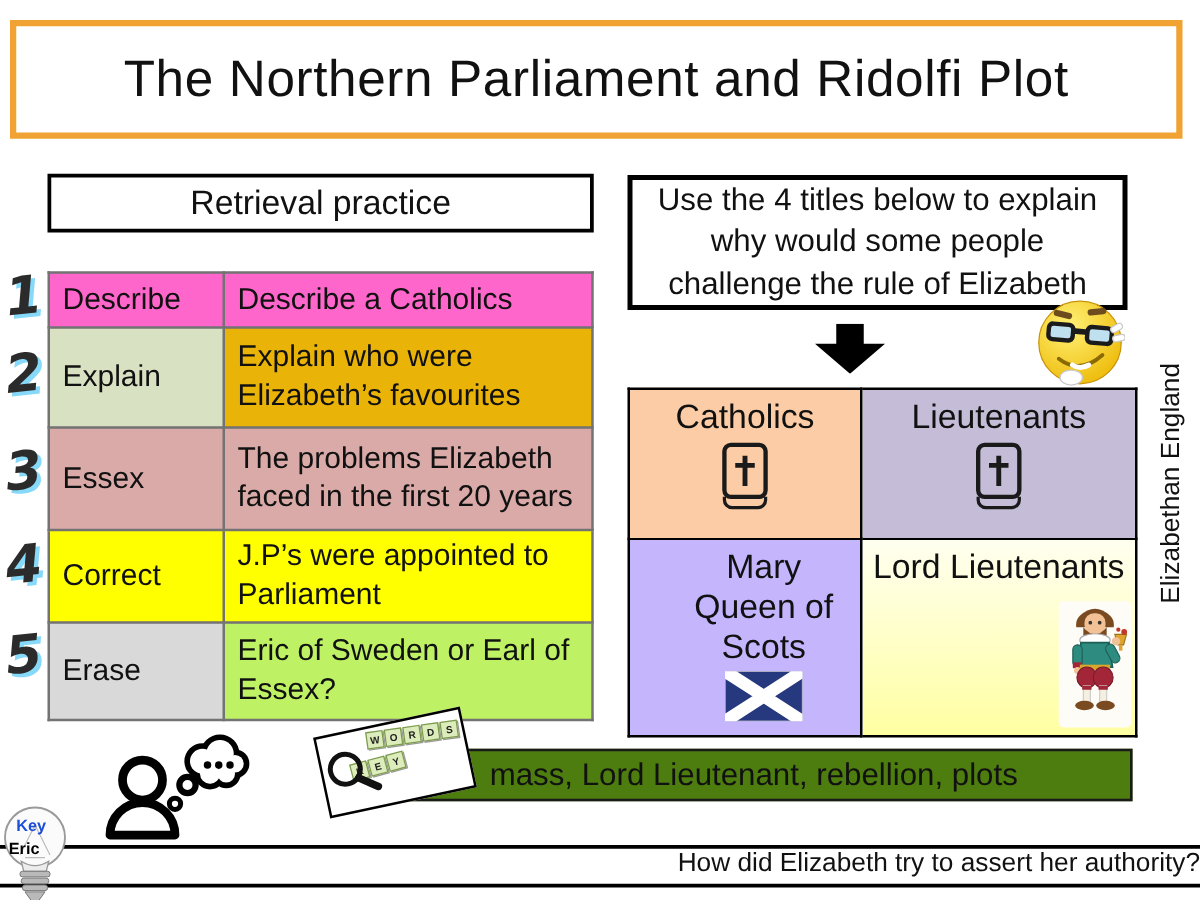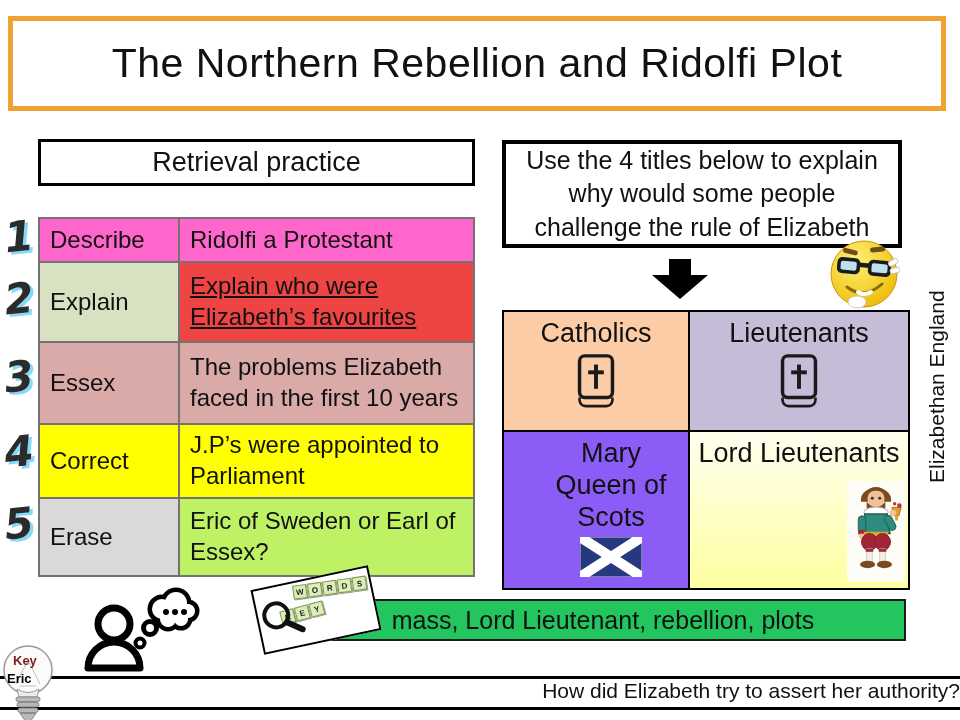--- a/index.html
+++ b/index.html
@@ -50,49 +50,49 @@
   .tile{width:12px;height:12px;background:#dcedbb;border:1px solid #7d9a50;font-weight:bold;font-size:8px;
     display:flex;align-items:center;justify-content:center;box-shadow:1px 1px 0 #999;color:#222;}
   .kw-mag{position:absolute;left:0px;top:10px;z-index:2;}
   .kw-banner{left:300px;top:599px;width:606px;height:42px;border:2px solid #1a1a1a;box-sizing:border-box;
     display:flex;align-items:center;justify-content:center;font-size:25px;z-index:2;}
 
   
   .hline{left:0;width:960px;height:3px;background:#000;z-index:1;}
   .footer-q{left:0;top:679px;width:960px;text-align:right;font-size:21px;z-index:1;}
   .bulb{left:0px;top:644px;width:62px;height:78px;z-index:4;}
-  .bulb-key{position:absolute;left:13px;top:9px;font-size:13px;font-weight:bold;color:#7f1d1d;}
+  .bulb-key{position:absolute;left:13px;top:9px;font-size:13px;font-weight:bold;color:#1d4ed8;}
   .bulb-focus{position:absolute;left:7px;top:27px;font-size:13px;font-weight:bold;color:#000;}
 </style>
 </head>
 <body>
 
-<div class="abs title-box">The Northern Rebellion and Ridolfi Plot</div>
+<div class="abs title-box">The Northern Parliament and Ridolfi Plot</div>
 
 <div class="abs rp-head">Retrieval practice</div>
 
 <div class="rownum" style="top:212px">1</div>
 <div class="rownum" style="top:274px">2</div>
 <div class="rownum" style="top:352px">3</div>
 <div class="rownum" style="top:427px">4</div>
 <div class="rownum" style="top:499px">5</div>
 
 <table class="rtable">
   <tbody>
       <tr class="r1">
     <td class="c1" style="background-color: rgb(255, 102, 204);">Describe</td>
-    <td style="background-color: rgb(255, 102, 204);">Ridolfi a Protestant</td>
+    <td style="background-color: rgb(255, 102, 204);">Describe a Catholics</td>
   </tr>
   <tr class="r2">
     <td class="c1" style="background-color: rgb(216, 226, 194);">Explain</td>
-    <td style="background-color: #ef4444; text-decoration: underline;">Explain who were Elizabeth’s favourites</td>
+    <td style="background-color: #eab308;">Explain who were Elizabeth’s favourites</td>
   </tr>
   <tr class="r3">
     <td class="c1" style="background-color: rgb(217, 170, 167);">Essex</td>
-    <td style="background-color: rgb(217, 170, 167);">The problems Elizabeth faced in the first 10 years</td>
+    <td style="background-color: rgb(217, 170, 167);">The problems Elizabeth faced in the first 20 years</td>
   </tr>
   <tr class="r4">
     <td class="c1" style="background-color: rgb(255, 255, 0);">Correct</td>
     <td style="background-color: rgb(255, 255, 0);">J.P’s were appointed to Parliament</td>
   </tr>
   <tr class="r5">
     <td class="c1" style="background-color: rgb(217, 217, 217);">Erase</td>
     <td style="background-color: #bef264;">Eric of Sweden or Earl of Essex?</td>
   </tr>
 </tbody>
@@ -146,21 +146,21 @@
       <div>Lieutenants</div>
       <svg class="gicon" width="52" height="56" viewBox="0 0 60 64">
         <rect x="11" y="3" width="38" height="48" rx="6" fill="none" stroke="#1a1a1a" stroke-width="4"></rect>
         <line x1="30" y1="13" x2="30" y2="41" stroke="#1a1a1a" stroke-width="4.5"></line>
         <line x1="21" y1="22" x2="39" y2="22" stroke="#1a1a1a" stroke-width="4.5"></line>
         <path d="M11,51 v3 a7,7 0 0 0 7,7 h24 a7,7 0 0 0 7,-7 v-3" fill="none" stroke="#1a1a1a" stroke-width="3"></path>
       </svg>
     </td>
   </tr>
   <tr class="gr2">
-    <td class="gc1" style="background-color: #8b5cf6; padding-left: 34px;">
+    <td class="gc1" style="background-color: #c4b5fd; padding-left: 34px;">
       <div>Mary Queen of Scots</div>
       <svg class="gicon" width="62" height="40" viewBox="0 0 62 40">
         <rect x="0" y="0" width="62" height="40" fill="#26397e" stroke="#cccccc" stroke-width="1"></rect>
         <path d="M0,0 L62,40 M62,0 L0,40" stroke="#ffffff" stroke-width="10"></path>
       </svg>
     </td>
     <td class="gc2 lordcell" style="background-color: rgb(255, 255, 176);">
       <div>Lord Lieutenants</div>
       <span class="tudor-wrap">
         <svg width="56" height="92" viewBox="0 0 60 96">
@@ -236,21 +236,21 @@
       <span class="tile">K</span>
       <span class="tile">E</span>
       <span class="tile">Y</span>
     </div>
   <svg class="kw-mag" width="48" height="48" viewBox="0 0 48 48">
     <circle cx="18" cy="18" r="12" fill="none" stroke="#111" stroke-width="4"></circle>
     <line x1="27" y1="27" x2="41" y2="37" stroke="#111" stroke-width="6" stroke-linecap="round"></line>
   </svg>
 </div>
 
-<div class="abs kw-banner" style="background-color: #22c55e;">mass, Lord Lieutenant, rebellion, plots</div>
+<div class="abs kw-banner" style="background-color: #4d7c0f;">mass, Lord Lieutenant, rebellion, plots</div>
 
 <div class="abs hline" style="top:676px"></div>
 <div class="abs hline" style="top:707px"></div>
 <div class="abs footer-q">How did Elizabeth try to assert her authority?</div>
 
 <div class="abs bulb">
   <svg width="62" height="78" viewBox="0 0 62 78">
     <circle cx="28" cy="26" r="24" fill="#fbfbfb" stroke="#9a9a9a" stroke-width="1.5"></circle>
     <path d="M16,40 L28,16 M40,40 L28,16 M20,42 L36,42" stroke="#bdbdbd" stroke-width="1" fill="none"></path>
     <path d="M17,45 q11,7 22,0 l-2,8 h-18 z" fill="#ececec" stroke="#999" stroke-width="1"></path>

